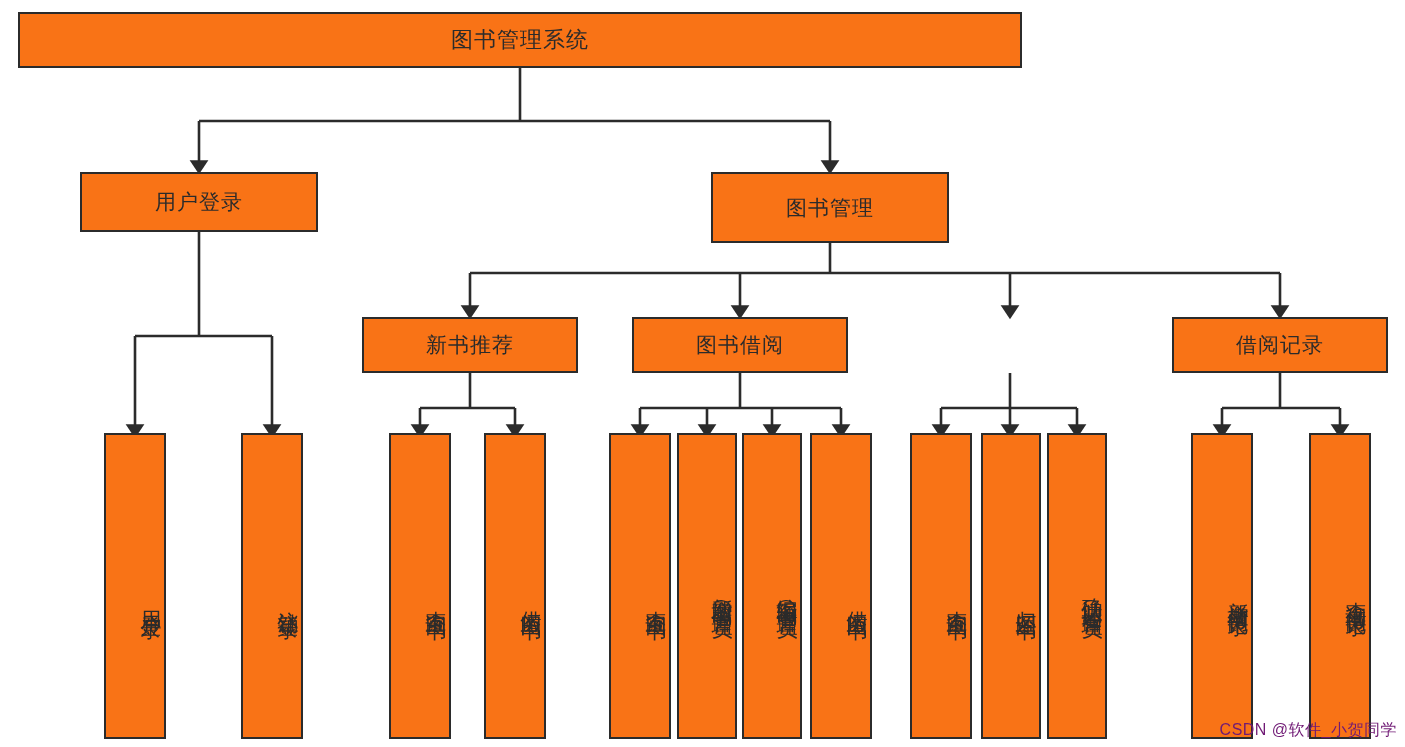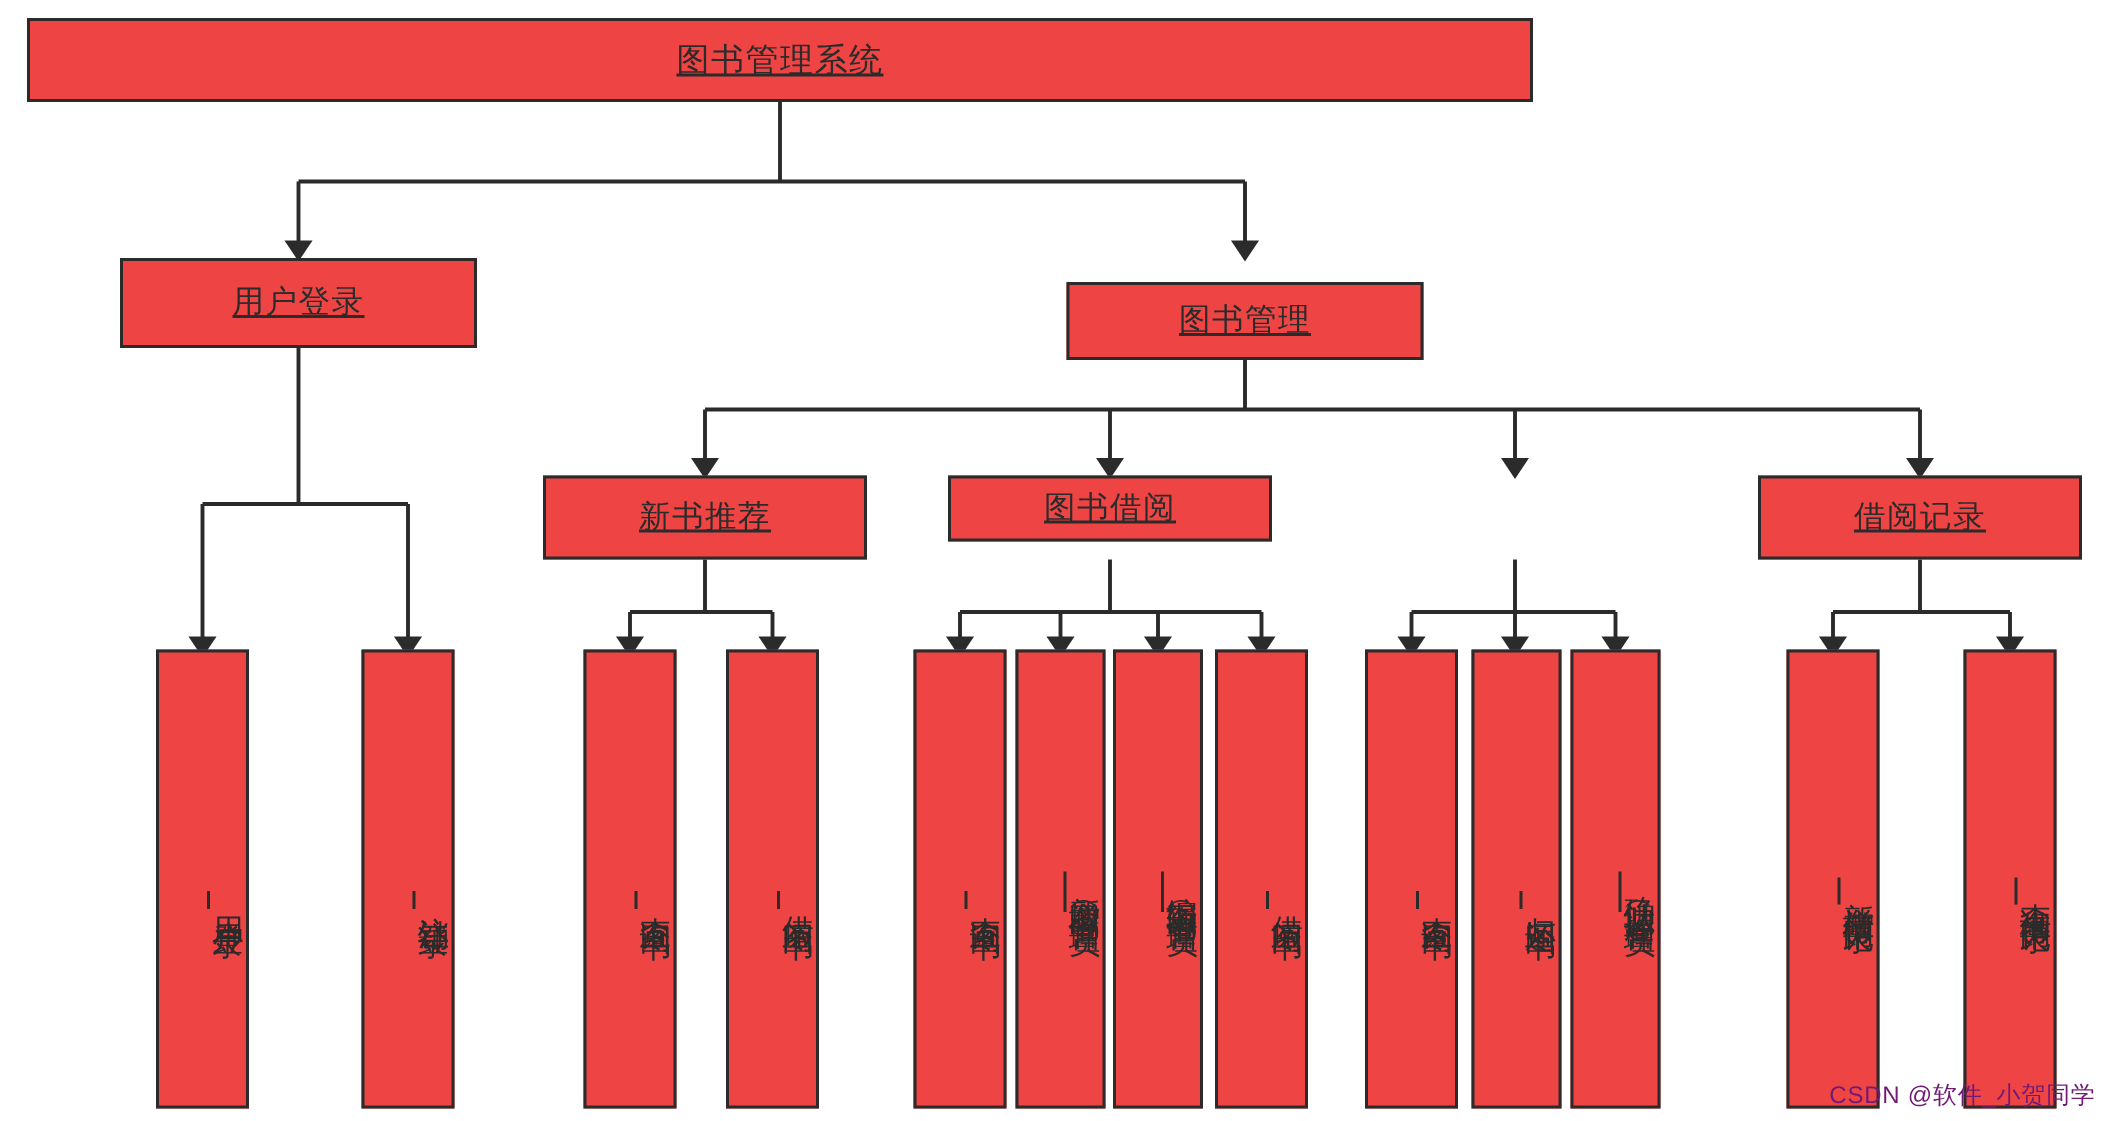--- a/index.html
+++ b/index.html
@@ -23,26 +23,25 @@
     left: 0;
     top: 0;
     width: 1405px;
     height: 747px;
     pointer-events: none;
   }
   .node {
     position: absolute;
     box-sizing: border-box;
     border: 2px solid #2b2b2b;
-    background: #ef4444;
+    background: #f97316;
     display: flex;
     align-items: center;
     justify-content: center;
     color: #2b2b2b;
-    text-decoration: underline;
   }
   .node.horiz {
     font-size: 21px;
     letter-spacing: 1px;
     line-height: 1.2;
   }
   .node.root {
     font-size: 22px;
   }
   .node.vert {
@@ -127,29 +126,29 @@
   </svg>
 
   <div class="node horiz root" style="left:18px; top:12px; width:1004px; height:56px;">
     <span>图书管理系统</span>
   </div>
 
   <div class="node horiz" style="left:80px; top:172px; width:238px; height:60px;">
     <span>用户登录</span>
   </div>
 
-  <div class="node horiz" style="left:711px; top:188px; width:238px; height:52px;">
+  <div class="node horiz" style="left:711px; top:172px; width:238px; height:71px;">
     <span>图书管理</span>
   </div>
 
   <div class="node horiz" style="left:362px; top:317px; width:216px; height:56px;">
     <span>新书推荐</span>
   </div>
 
-  <div class="node horiz" style="left:632px; top:317px; width:216px; height:44px;">
+  <div class="node horiz" style="left:632px; top:317px; width:216px; height:56px;">
     <span>图书借阅</span>
   </div>
 
 
   <div class="node horiz" style="left:1172px; top:317px; width:216px; height:56px;text-align:right;">
     <span>借阅记录</span>
   </div>
 
   <div class="node vert" style="left:104px; top:433px; width:62px; height:306px;">
     <span>用户登录</span>

